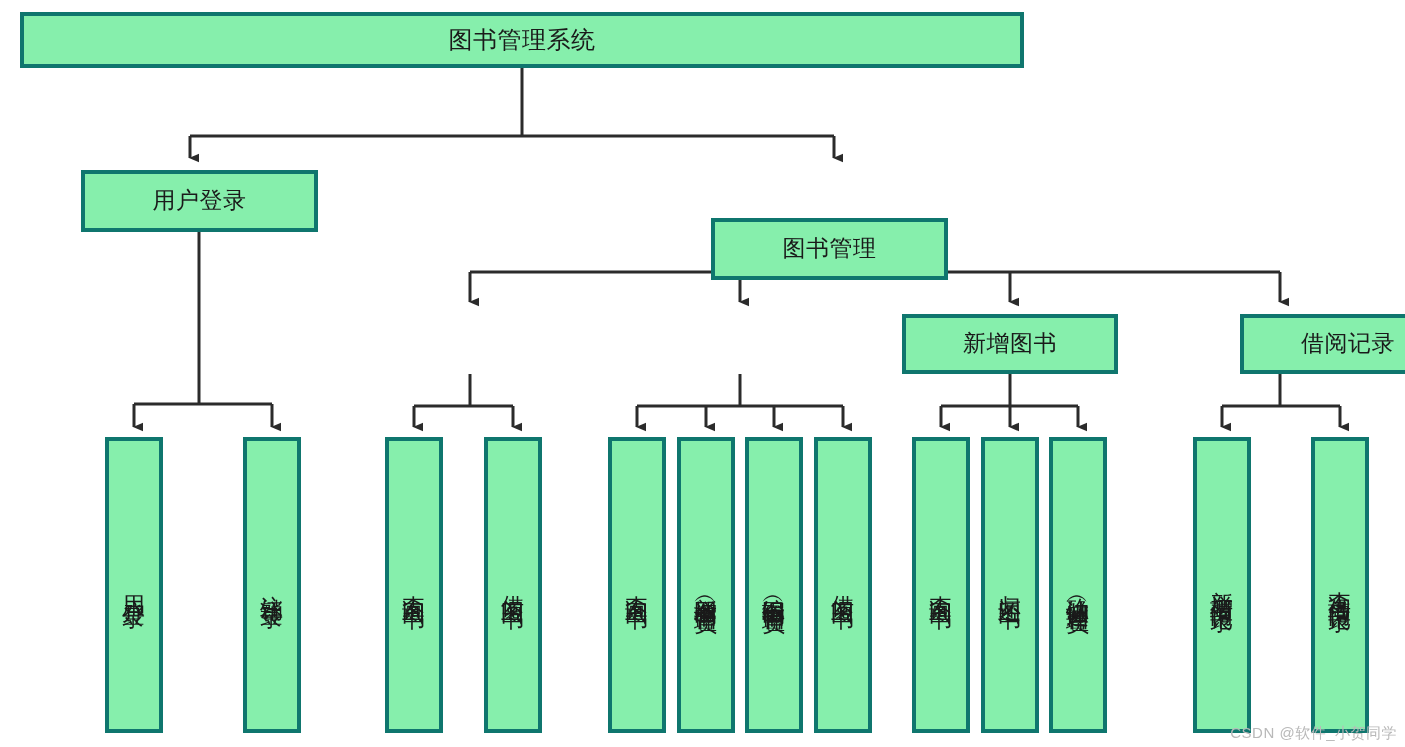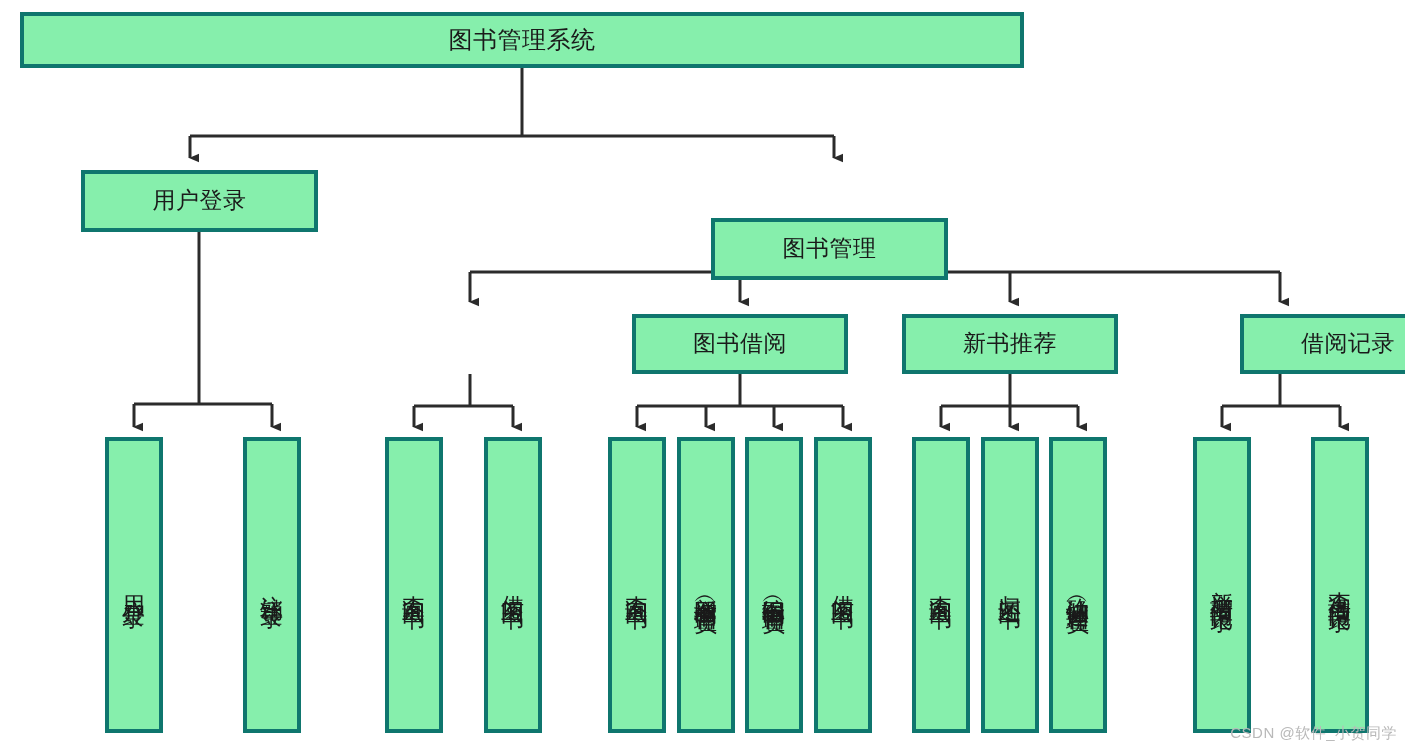--- a/index.html
+++ b/index.html
@@ -141,26 +141,23 @@
 
   <div class="node h" style="left:81px;top:170px;width:237px;height:62px;">
     <span class="label">用户登录</span>
   </div>
 
   <div class="node h" style="left:711px;top:170px;width:237px;height:62px;margin-top:48px;">
     <span class="label">图书管理</span>
   </div>
 
 
-  <div class="node h" style="left:632px;top:314px;width:216px;height:60px;">
-    <span class="label">图书借阅</span>
-  </div>
 
   <div class="node h" style="left:902px;top:314px;width:216px;height:60px;">
-    <span class="label">新书推荐</span>
+    <span class="label">新增图书</span>
   </div>
 
   <div class="node h" style="left:1240px;top:314px;width:216px;height:60px;">
     <span class="label">借阅记录</span>
   </div>
 
   <div class="node v" style="left:105px;top:437px;width:58px;height:296px;">
     <span class="label">用户登录</span>
   </div>
   <div class="node v" style="left:243px;top:437px;width:58px;height:296px;">

